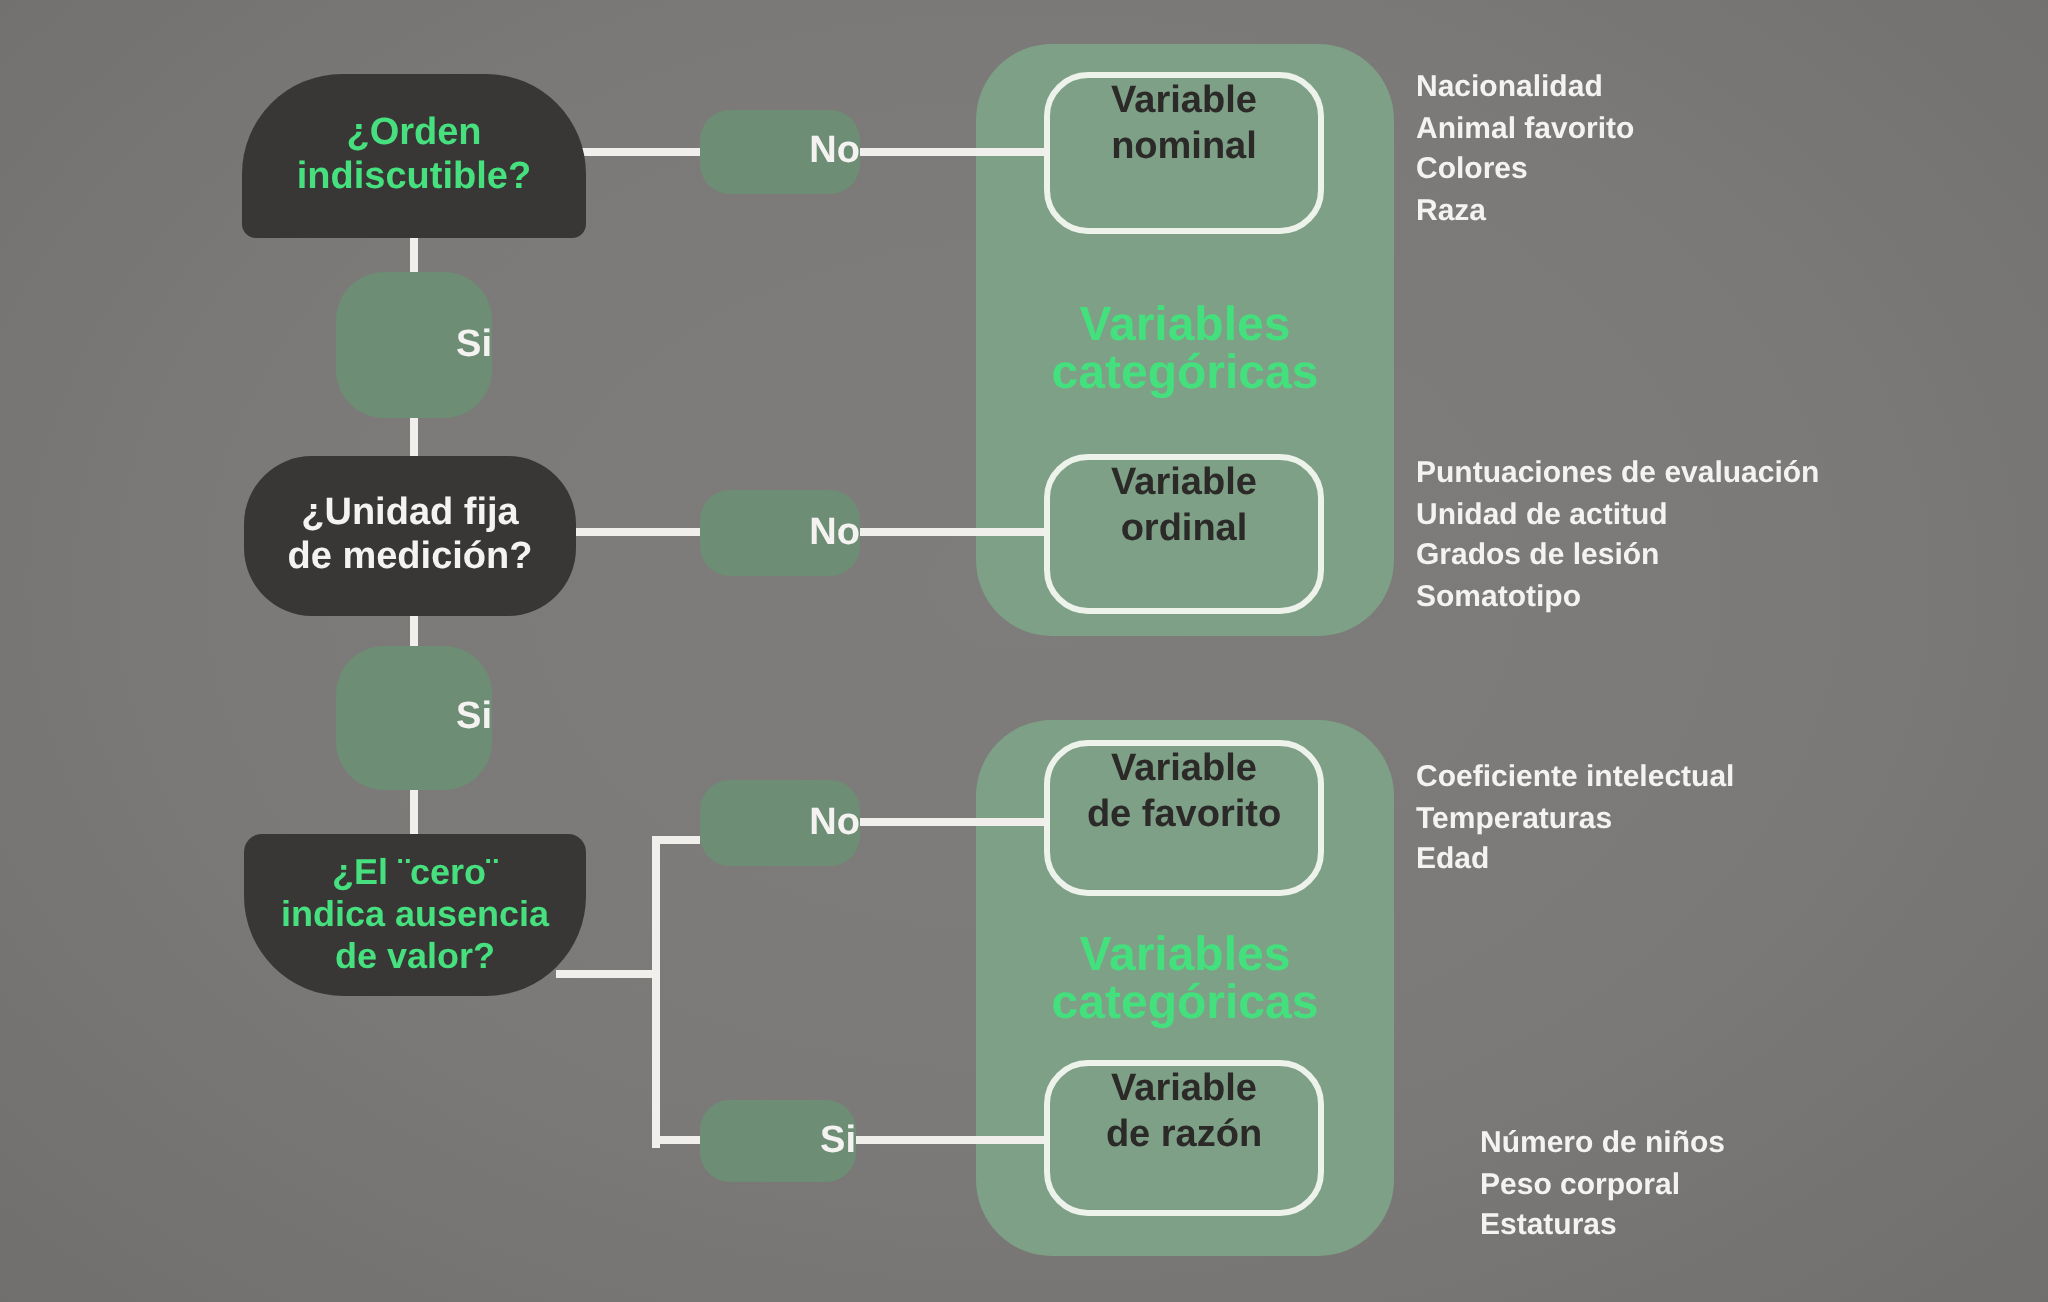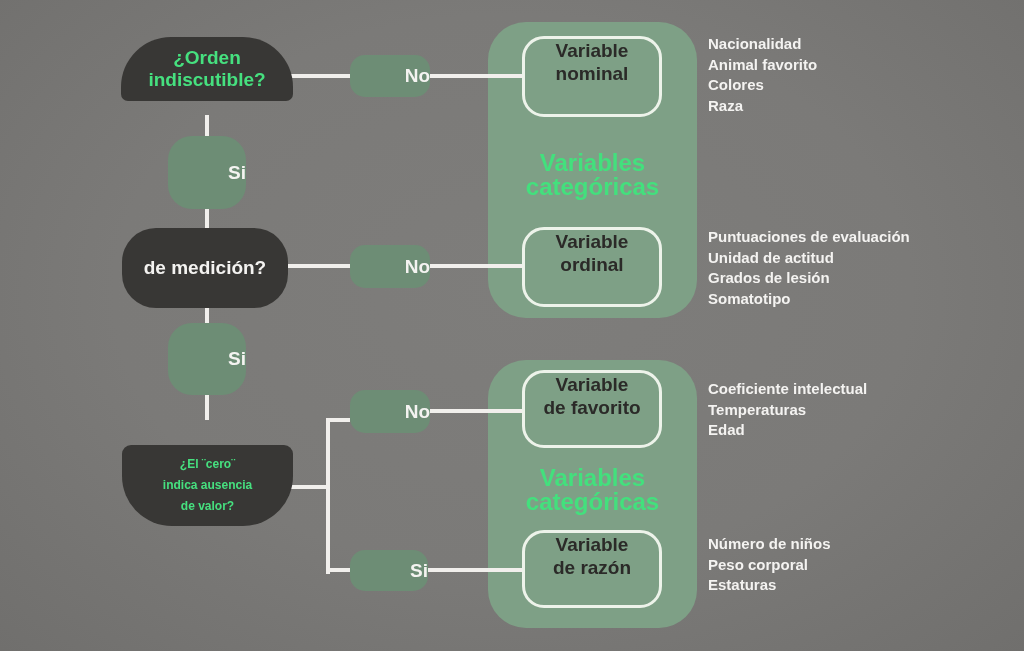--- a/index.html
+++ b/index.html
@@ -7,23 +7,23 @@
   .stage{
     position:relative;width:1024px;height:651px;overflow:hidden;
     background:radial-gradient(ellipse at 50% 45%, #7e7d7b 0%, #7b7a78 55%, #706f6d 100%);
   }
   
   .qbox{
     position:absolute;background:#383735;z-index:2;
     display:flex;align-items:center;justify-content:center;text-align:center;
     font-weight:700;
   }
-  .q1{left:121px;top:37px;width:172px;height:64px;border-radius:50px 50px 7px 7px;font-size:19px;line-height:22px;color:#46e07f;}
+  .q1{left:121px;top:37px;width:172px;height:82px;border-radius:50px 50px 7px 7px;font-size:19px;line-height:22px;color:#46e07f;}
   .q2{left:122px;top:228px;width:166px;height:80px;border-radius:34px;font-size:19px;line-height:22px;color:#f4f3f1;}
-  .q3{left:122px;top:417px;width:171px;height:81px;border-radius:9px 9px 50px 50px;font-size:12px;line-height:21px;color:#46e07f;margin-top:28px;}
+  .q3{left:122px;top:417px;width:171px;height:81px;border-radius:9px 9px 50px 50px;font-size:18px;line-height:21px;color:#46e07f;}
   .qbox span{display:block;}
   
   .achip{
     position:absolute;background:#6d8d75;z-index:2;
     display:flex;align-items:center;justify-content:flex-end;
     color:#f4f3f1;font-weight:700;font-size:19px;
   }
   .no1{left:350px;top:55px;width:80px;height:42px;border-radius:15px;}
   .si1{left:168px;top:136px;width:78px;height:73px;border-radius:24px;}
   .no2{left:350px;top:245px;width:80px;height:43px;border-radius:15px;}
@@ -51,21 +51,21 @@
   .vb1{left:522px;top:36px;width:140px;height:81px;}
   .vb2{left:522px;top:227px;width:140px;height:80px;}
   .vb3{left:522px;top:370px;width:140px;height:78px;}
   .vb4{left:522px;top:530px;width:140px;height:78px;}
   .vbox span{display:block;}
   
   .examples{
     position:absolute;left:708px;z-index:2;color:#f4f3f1;font-weight:700;
     font-size:15px;line-height:20.5px;
   }
-  .e1{top:34px;} .e2{top:227px;} .e3{top:379px;} .e4{top:534px;}
+  .e1{top:34px;} .e2{top:227px;} .e3{top:379px;} .e4{top:562px;margin-left:32px;}
   .examples span{display:block;}
   
   .line{position:absolute;background:#f1efec;z-index:1;}
   .hl{height:4px;} .vl{width:4px;}
   .l-q1-no1 {left:285px;top:74px;width:65px;}
   .l-no1-vb1{left:430px;top:74px;width:95px;}
   .l-q1-si1 {left:205px;top:115px;height:25px;}
   .l-si1-q2 {left:205px;top:205px;height:27px;}
   .l-q2-no2 {left:282px;top:264px;width:68px;}
   .l-no2-vb2{left:430px;top:264px;width:95px;}
@@ -102,20 +102,21 @@
   <div class="line hl l-si3-vb4"></div>
 
   <div class="qbox q1">
     <div>
       <span>¿Orden</span>
       <span>indiscutible?</span>
     </div>
   </div>
   <div class="qbox q2">
     <div>
+      <span>¿Unidad fija</span>
       <span>de medición?</span>
     </div>
   </div>
   <div class="qbox q3">
     <div>
       <span>¿El ¨cero¨</span>
       <span>indica ausencia</span>
       <span>de valor?</span>
     </div>
   </div>

